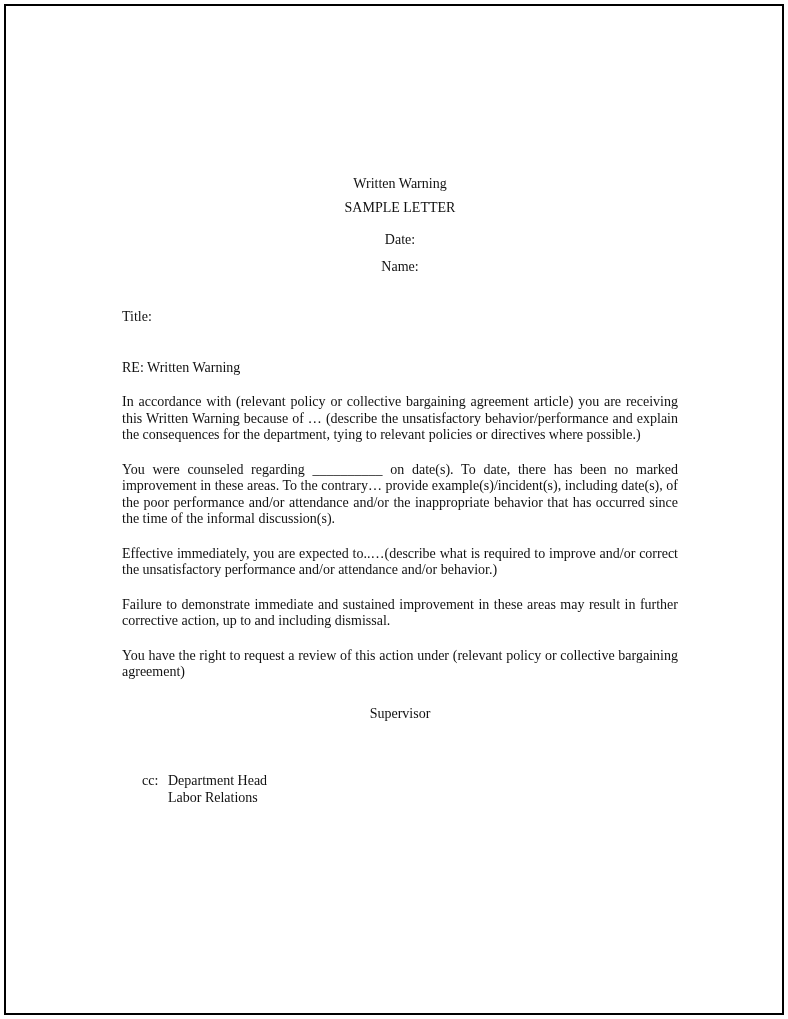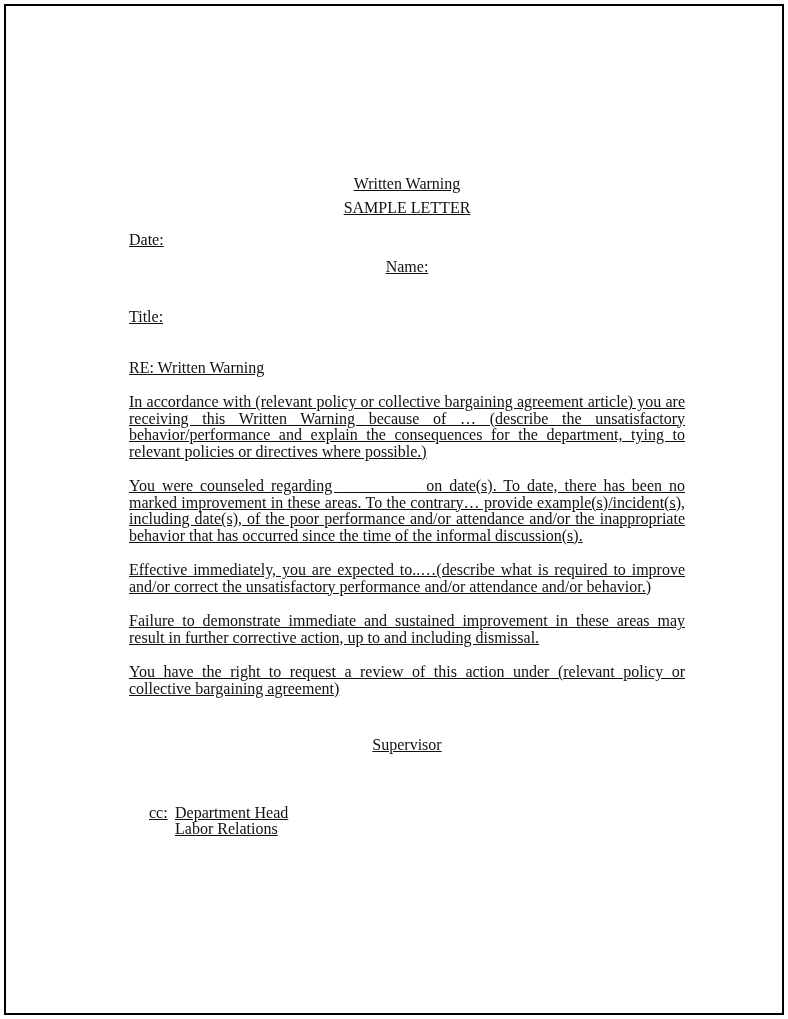--- a/index.html
+++ b/index.html
@@ -20,51 +20,51 @@
       position: absolute;
       left: 4px;
       top: 4px;
       right: 4px;
       bottom: 4px;
       border: 2px solid #000000;
       box-sizing: border-box;
     }
     .content {
       position: absolute;
-      left: 129px;
+      left: 122px;
       top: 0;
       width: 556px;
-      font-size: 16px;
+      font-size: 14px;
       line-height: 16.5px;
-      text-decoration: underline;
     }
     .doc-title {
       margin-top: 176px;
       text-align: center;
     }
     .doc-subtitle {
       margin-top: 7px;
       text-align: center;
     }
     .field {
       margin-top: 34px;
     }
     .field-first {
       margin-top: 16px;
+      text-align: center;
     }
     .field-gap {
       margin-top: 10px;
       text-align: center;
     }
     .para {
       margin-top: 18px;
       text-align: justify;
     }
     .signature {
-      margin-top: 40px;
+      margin-top: 25px;
       text-align: center;
     }
     .cc-block {
       margin-top: 51px;
       display: flex;
       align-items: flex-start;
       margin-left: 20px;
     }
     .cc-label {
       width: 26px;

